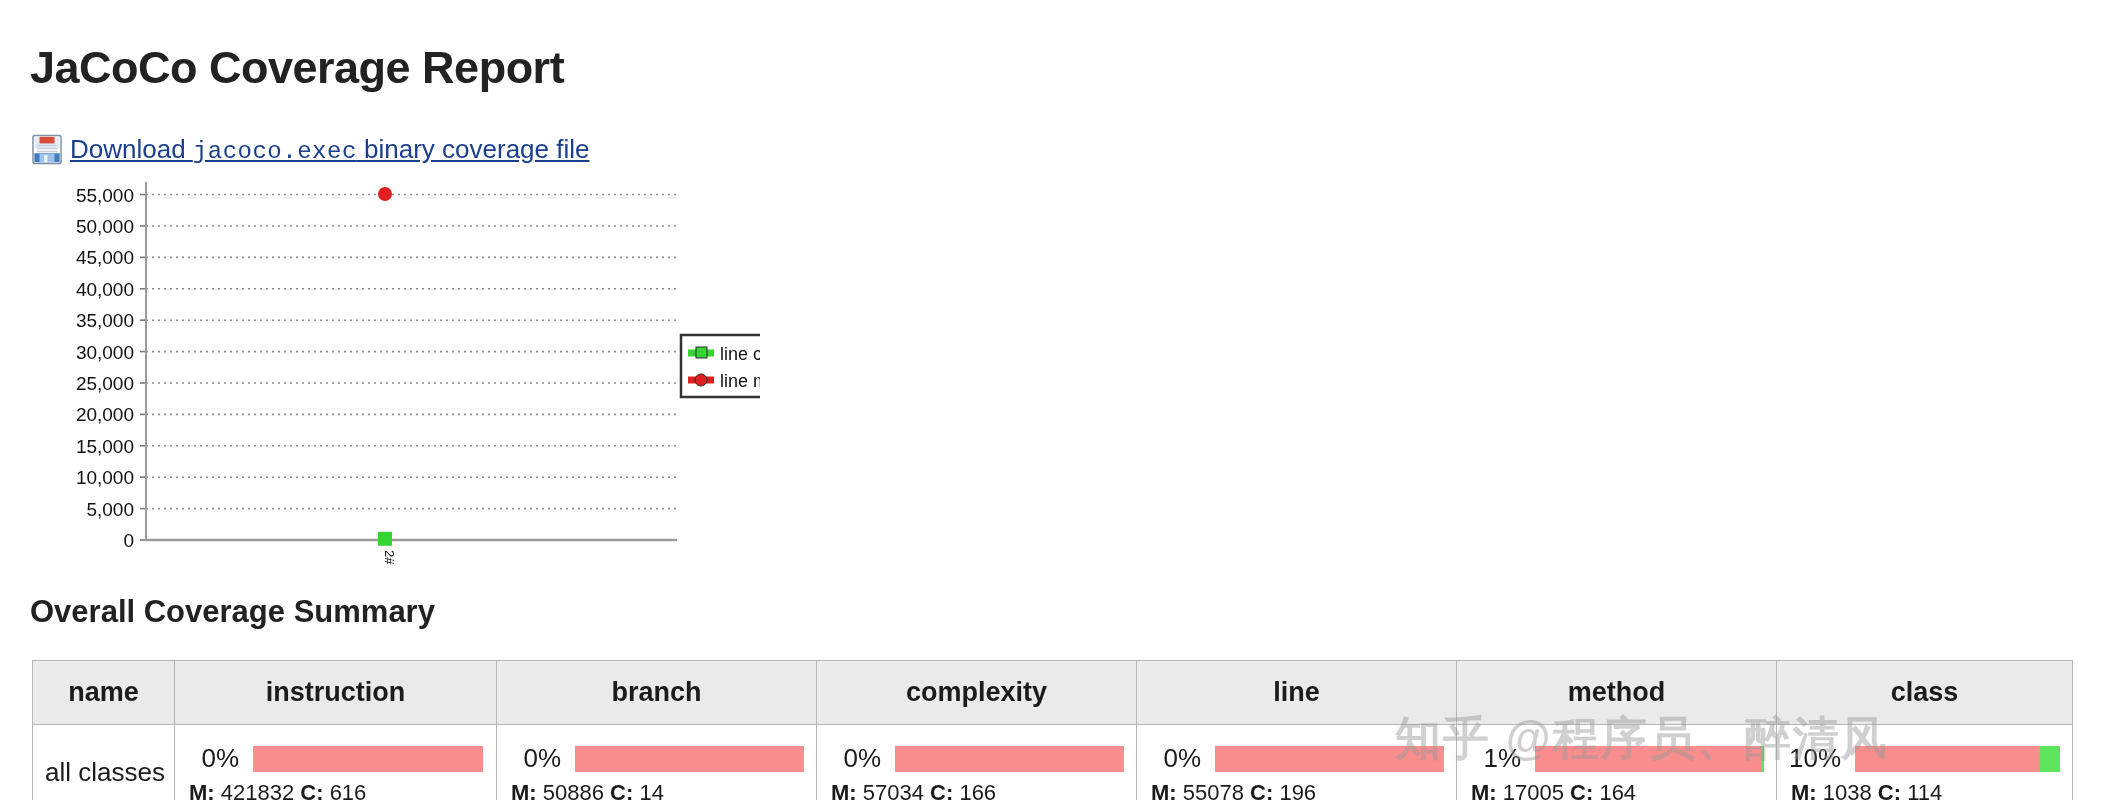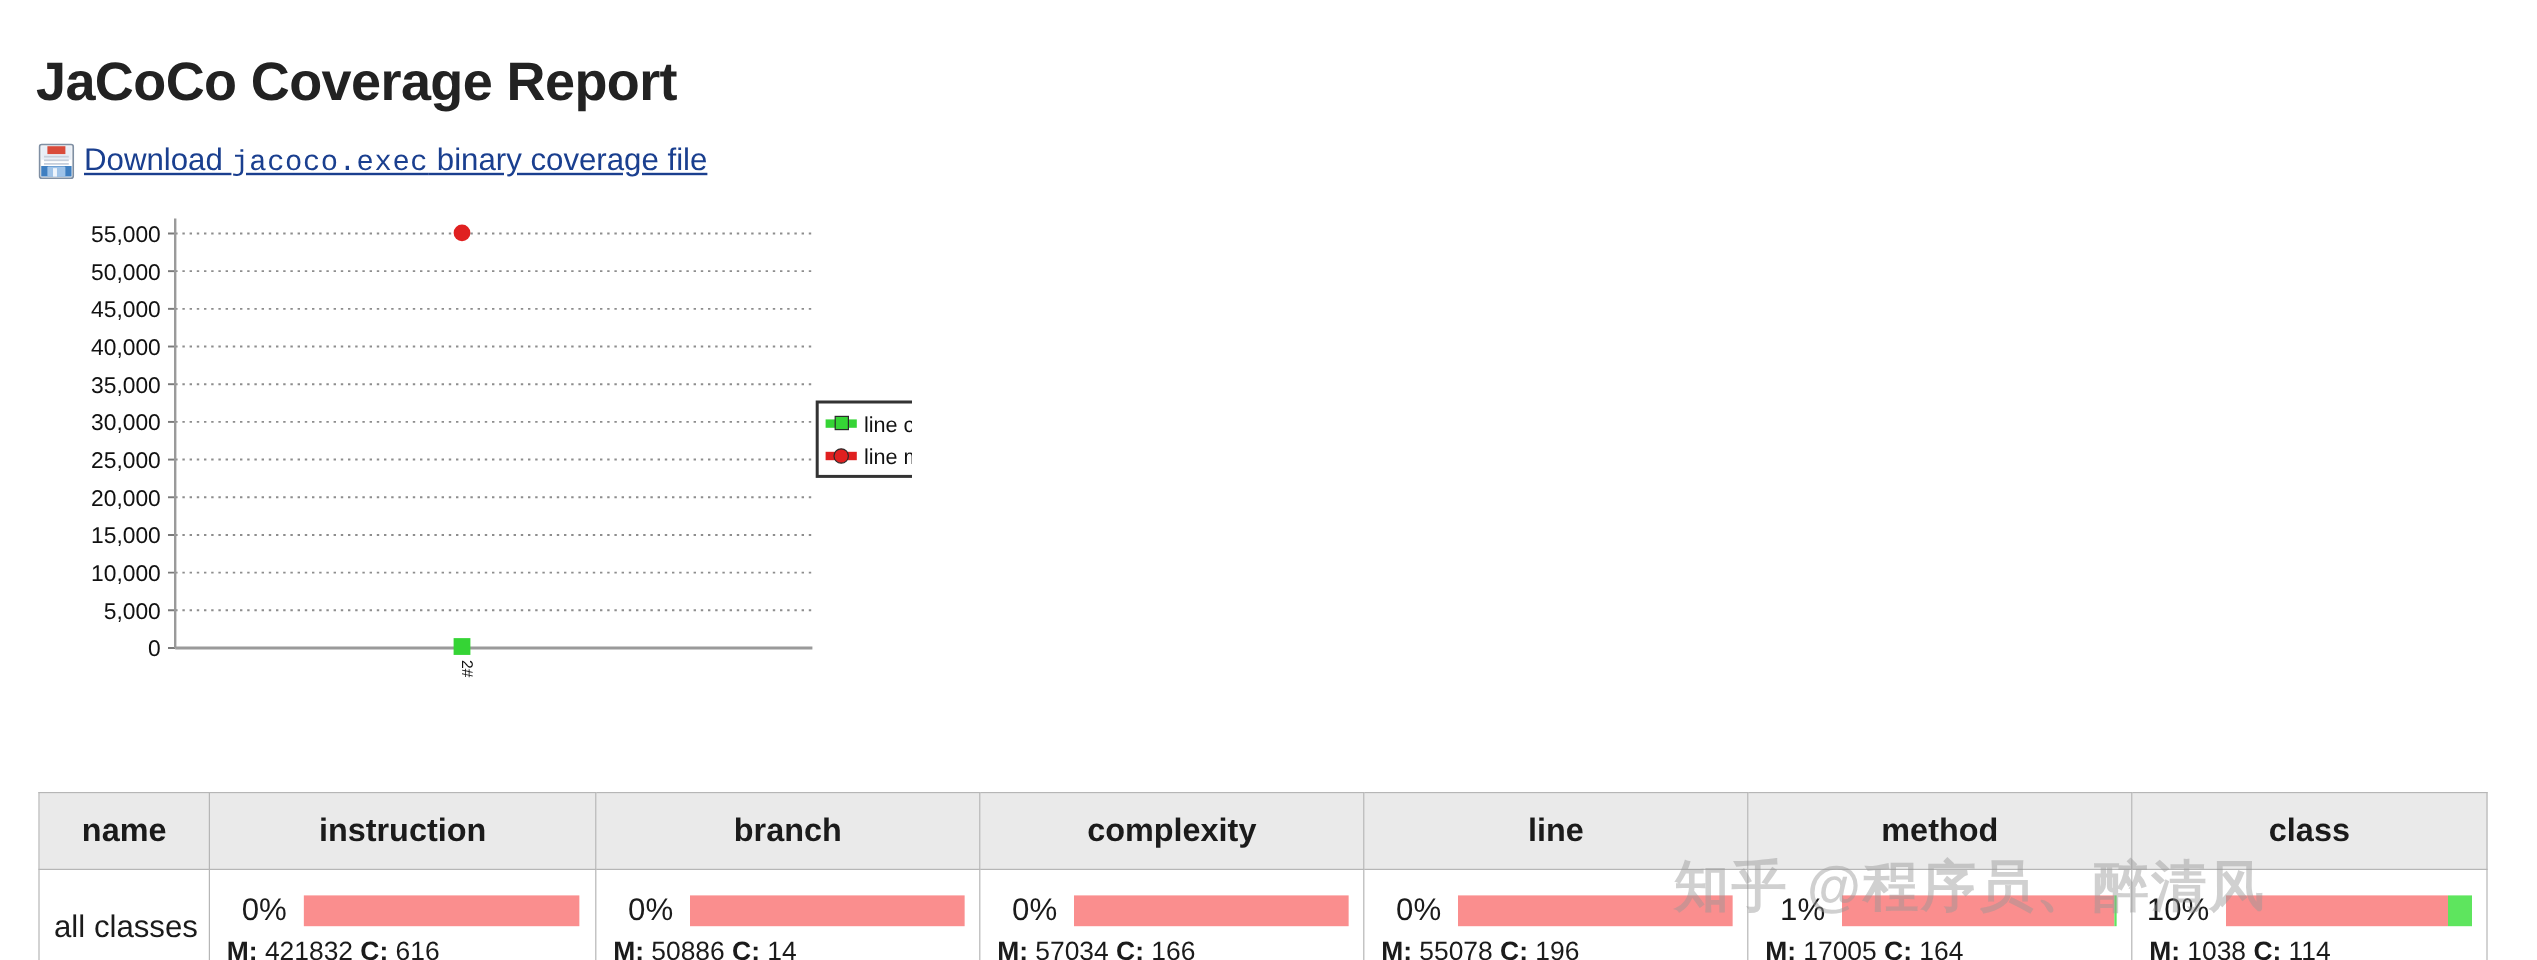--- a/index.html
+++ b/index.html
@@ -33,23 +33,23 @@
     letter-spacing: -0.5px;
     color: #222222;
     margin: 0;
     white-space: nowrap;
   }
 
   
   .download-row {
     position: absolute;
     left: 32px;
-    top: 82px;
+    top: 98px;
     display: flex;
-    align-items: flex-end;
+    align-items: flex-start;
     gap: 8px;
     white-space: nowrap;
   }
   .floppy-icon {
     width: 30px;
     height: 31px;
     flex: 0 0 auto;
     display: block;
   }
   .download-link {
@@ -285,20 +285,21 @@
         </g>
         <g>
           <line x1="688" y1="208" x2="714" y2="208" stroke="#e02020" stroke-width="7"></line>
           <circle cx="701" cy="208" r="6" fill="#e02020" stroke="#2a2a2a" stroke-width="1"></circle>
           <text id="legend-label-1" x="720" y="215" font-family="Liberation Sans, sans-serif" font-size="18" fill="#111111">line missed</text>
         </g>
       </g>
     </svg>
   </div>
 
+  <h2 class="section-heading">Overall Coverage Summary</h2>
 
   <div class="coverage-table-wrap">
     <table class="coverage">
       <colgroup>
         <col style="width:142px">
         <col style="width:322px">
         <col style="width:320px">
         <col style="width:320px">
         <col style="width:320px">
         <col style="width:320px">

